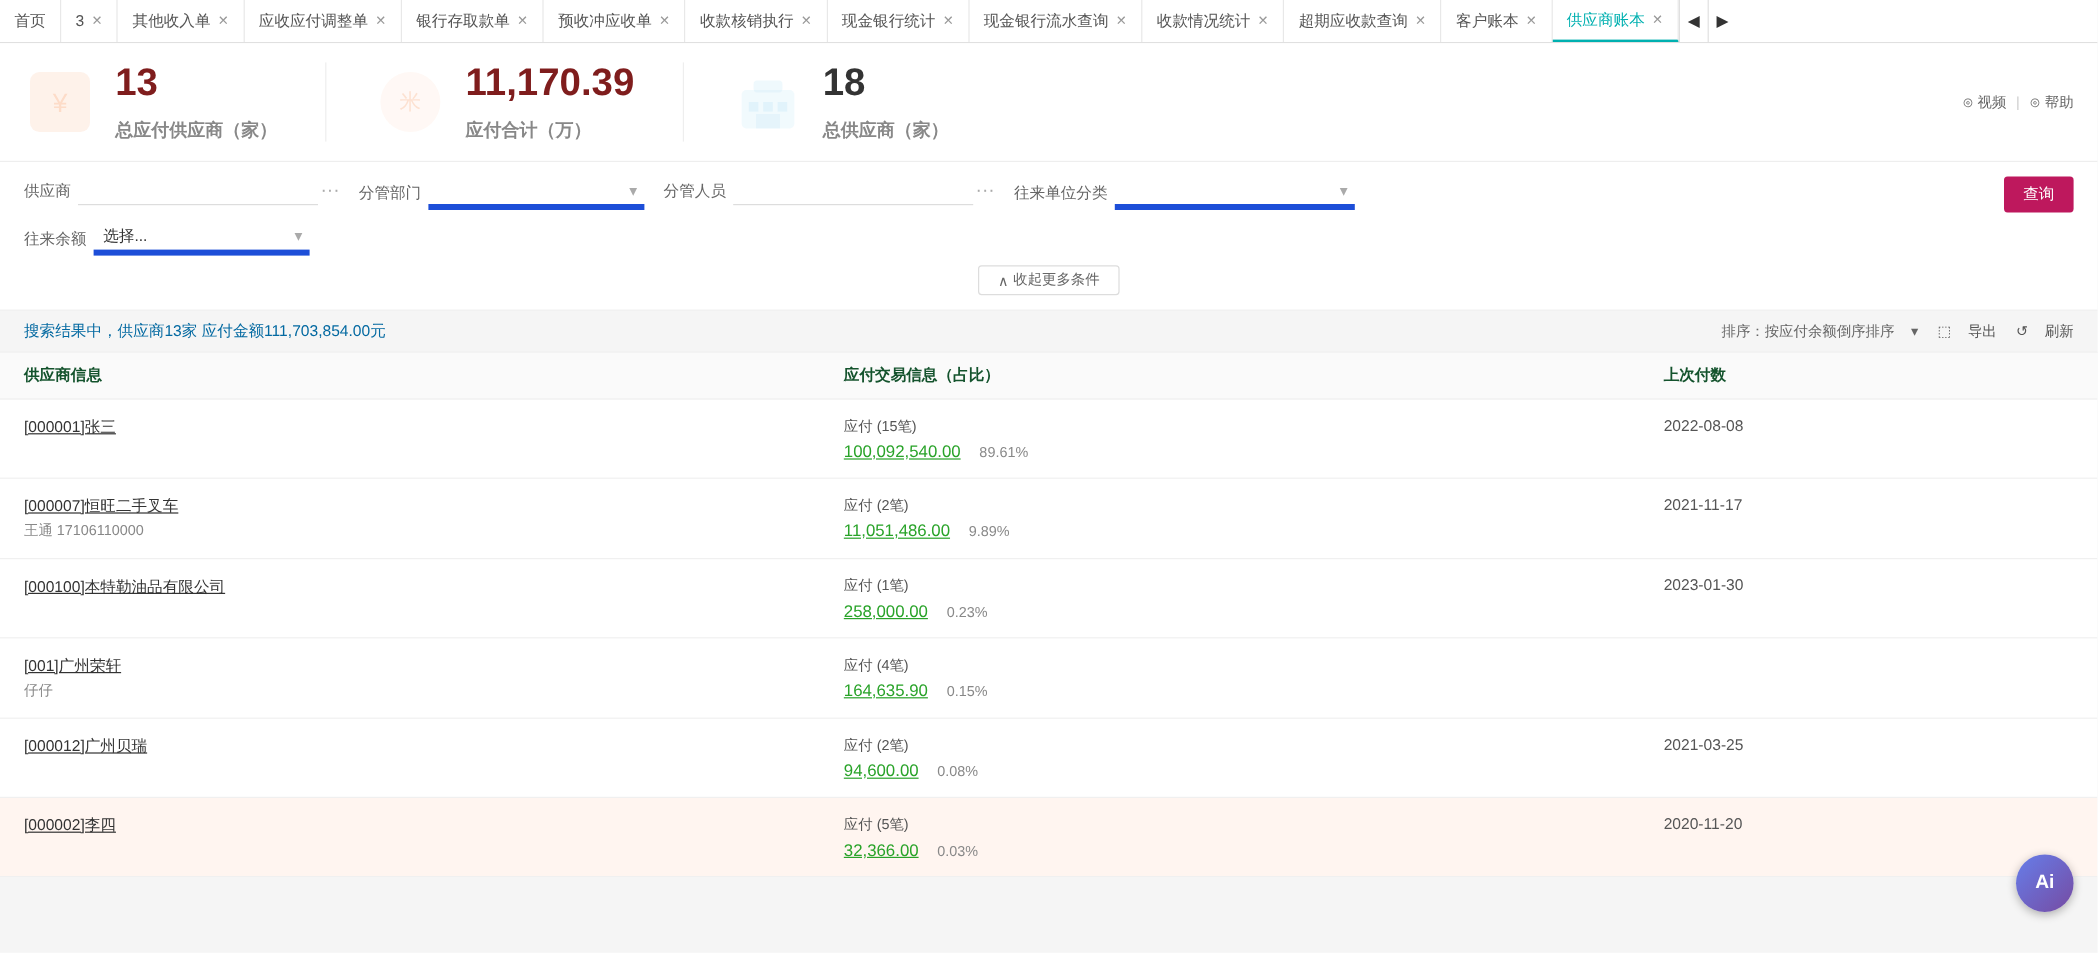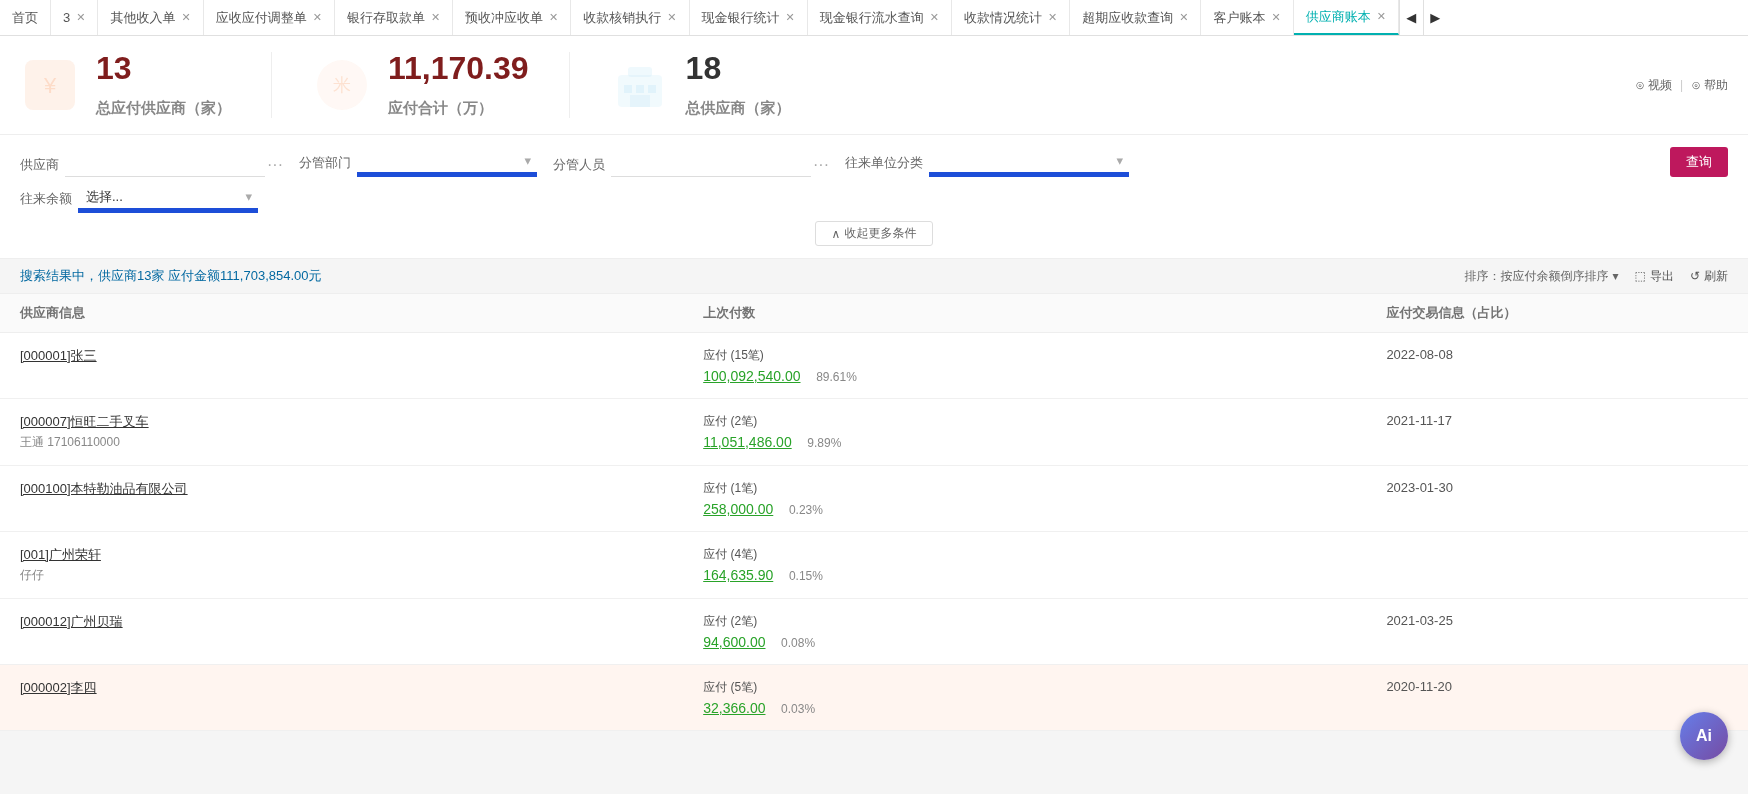--- a/index.html
+++ b/index.html
@@ -31,21 +31,21 @@
     .stat-label { font-size: 15px; color: #888; margin-top: 15px; font-weight: bold; }
     .stat-number-dark { font-size: 32px; font-weight: bold; color: #333; line-height: 1; }
     .top-right-links { margin-left: auto; font-size: 12px; color: #666; display: flex; align-items: center; gap: 8px; }
     .top-right-links span { cursor: pointer; }
     .divider-v { color: #ccc; }
 
     
     .filter-area {
       background: #fff; padding: 12px 20px; border-bottom: 1px solid #eee;
     }
-    .filter-row { display: flex; align-items: flex-end; gap: 16px; margin-bottom: 8px; flex-wrap: wrap; }
+    .filter-row { display: flex; align-items: flex-start; gap: 16px; margin-bottom: 8px; flex-wrap: wrap; }
     .filter-item { display: flex; align-items: center; gap: 6px; }
     .filter-label { color: #666; font-size: 13px; white-space: nowrap; }
     .filter-input {
       border: none; border-bottom: 1px solid #ddd; padding: 4px 8px; font-size: 13px;
       width: 180px; outline: none; color: #333; background: transparent;
     }
     .filter-select {
       border: none; border-bottom: 5px solid #1d4ed8; padding: 4px 28px 4px 8px;
       font-size: 13px; width: 180px; outline: none; color: #333; background: transparent;
       appearance: none; cursor: pointer;
@@ -63,29 +63,29 @@
       border: 1px solid #ddd; background: #fff; border-radius: 3px; padding: 3px 16px;
     }
 
     
     .result-bar {
       background: #f5f5f5; padding: 8px 20px; display: flex; align-items: center;
       justify-content: space-between; border-bottom: 1px solid #eee;
     }
     .result-info { font-size: 13px; color: #0369a1; }
     .result-actions { display: flex; align-items: center; gap: 16px; font-size: 12px; color: #555; }
-    .result-actions span { cursor: pointer; display: flex; align-items: center; gap: 4px; }
+    .result-actions span { cursor: pointer; display: flex; align-items: center; gap: 14px; }
     .sort-label { color: #666; }
 
     
     .table-area { background: #fff; }
     .table-header {
       display: grid; grid-template-columns: 2fr 2fr 1fr;
       padding: 10px 20px; background: #fafafa; border-bottom: 1px solid #eee;
-      font-weight: 600; color: #737373; font-size: 13px;
+      font-weight: 600; color: #14532d; font-size: 13px;
     }
     .table-row {
       display: grid; grid-template-columns: 2fr 2fr 1fr;
       padding: 14px 20px; border-bottom: 1px solid #f0f0f0;
       align-items: start;
     }
     .table-row.highlighted { background: #fff5f0; }
     .supplier-link { color: #333; text-decoration: underline; cursor: pointer; font-size: 13px; }
     .supplier-sub { color: #888; font-size: 12px; margin-top: 3px; }
     .amount-green { color: #29a329; font-size: 14px; font-weight: 500; text-decoration: underline; cursor: pointer; }
@@ -271,22 +271,22 @@
     <span>
       <span>↺</span>
       <span>刷新</span>
     </span>
   </div>
 </div>
 
 <div class="table-area">
   <div class="table-header">
     <div>供应商信息</div>
+    <div>应付交易信息（占比）</div>
     <div>上次付数</div>
-    <div>应付交易信息（占比）</div>
   </div>
   <div class="table-scroll">
 
   <div class="table-row">
     <div>
       <a class="supplier-link">[000001]张三</a>
       
     </div>
 
     <div>

